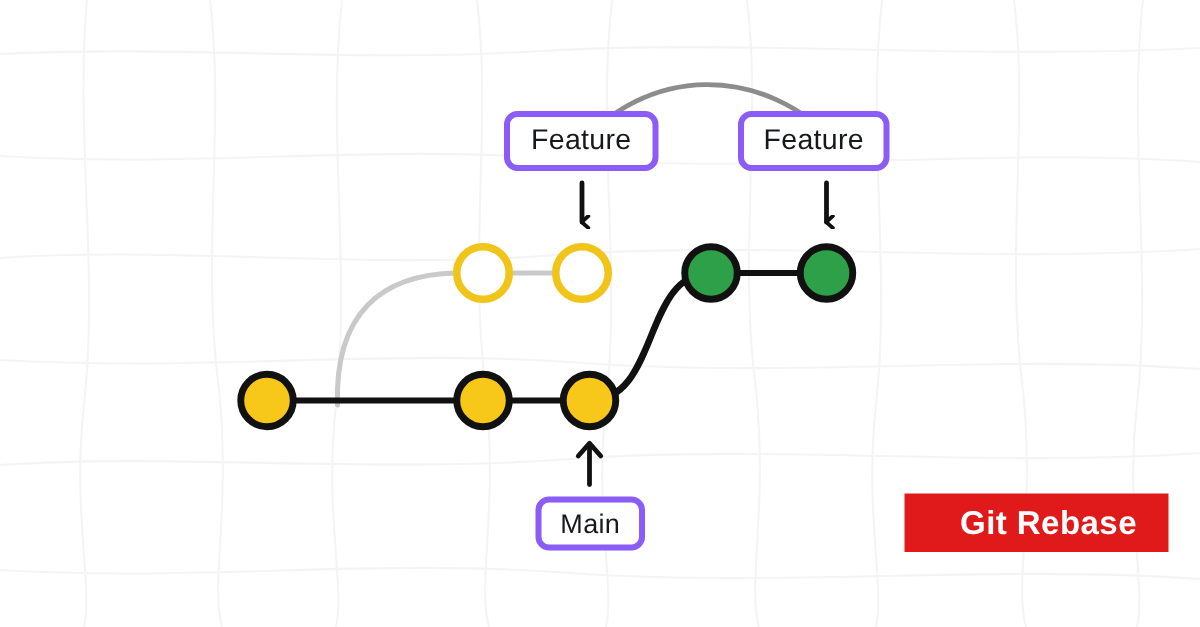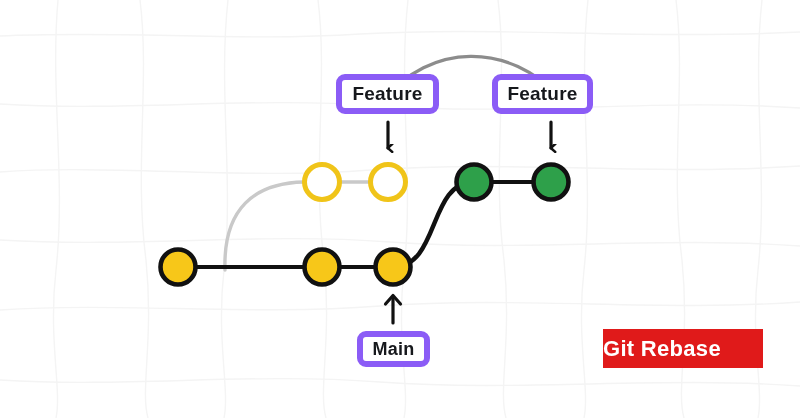--- a/index.html
+++ b/index.html
@@ -26,27 +26,27 @@
     position: absolute;
     left: 0;
     top: 0;
     width: 800px;
     height: 418px;
   }
   .label-box {
     position: absolute;
     box-sizing: border-box;
     background: #ffffff;
-    border: 6px solid #8b5cf6;
+    border: 4px solid #8b5cf6;
     border-radius: 9px;
     display: flex;
     align-items: center;
     justify-content: center;
     color: #16181c;
-    font-weight: bold;
+    font-weight: normal;
     letter-spacing: .2px;
   }
   #feature-box-left {
     left: 336px;
     top: 74px;
     width: 103px;
     height: 40px;
     font-size: 19px;
   }
   #feature-box-right {
@@ -64,24 +64,26 @@
     font-size: 18px;
   }
   #git-rebase-badge {
     position: absolute;
     left: 603px;
     top: 329px;
     width: 160px;
     height: 39px;
     display: flex;
     align-items: center;
+    justify-content: center;
     color: #ffffff;
     font-size: 22px;
     font-weight: bold;
     letter-spacing: .3px;
+    padding-left: 16px;
   }
 </style>
 </head>
 <body>
 
 <div id="canvas">
 
   <svg id="bg-grid" viewBox="0 0 800 418" xmlns="http://www.w3.org/2000/svg" aria-hidden="true">
     <rect x="0" y="0" width="800" height="418" fill="#ffffff"></rect>
     <g stroke="#f4f4f4" stroke-width="1.4" fill="none">

